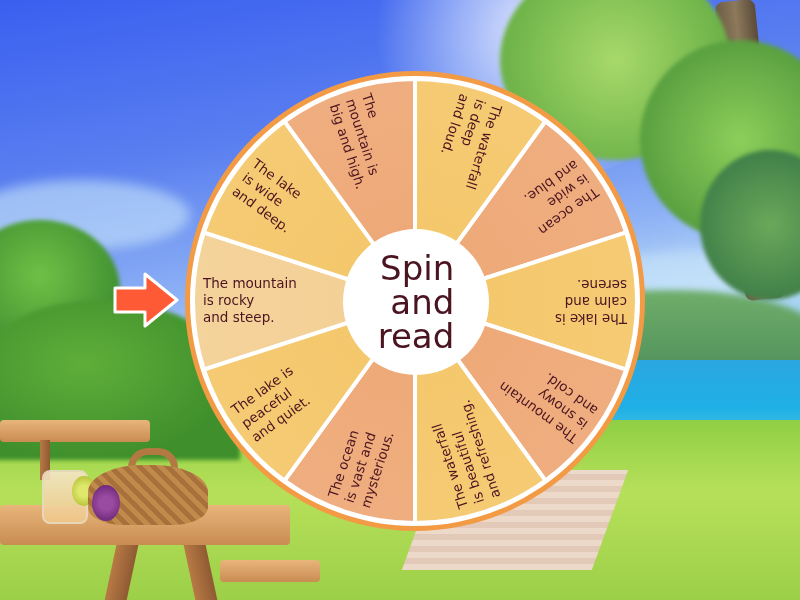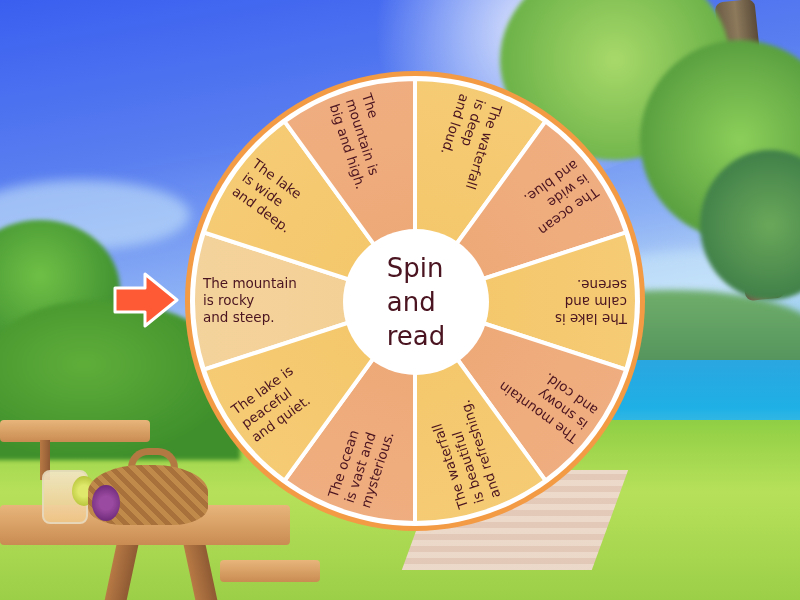--- a/index.html
+++ b/index.html
@@ -39,21 +39,21 @@
   .pointer { position:absolute; left:113px; top:272px; width:66px; height:56px; }
 
   
   .wheel-wrap { position:absolute; left:184px; top:70px; width:462px; height:462px; }
   .wheel-svg { position:absolute; inset:0; }
   .seg-label { position:absolute; left:231px; top:231px; width:0; height:0; }
   .seg-text { position:absolute; left:0; top:0; width:150px; transform-origin:0 0;
     font-family:"DejaVu Sans", sans-serif; font-size:13.5px; line-height:17px; color:#4a1420; text-align:left; white-space:pre-line; }
   .hub { position:absolute; left:159px; top:159px; width:146px; height:146px; border-radius:50%; background:#fff;
     display:flex; align-items:center; justify-content:center; }
-  .hub-text { font-family:"DejaVu Sans", sans-serif; font-size:26px; line-height:34px; color:#4a1420; text-align:left; white-space:pre-line; }
+  .hub-text { font-family:"DejaVu Sans", sans-serif; font-size:34px; line-height:34px; color:#4a1420; text-align:right; white-space:pre-line; }
 </style>
 </head>
 <body>
 
 <div class="scene">
   <div class="sun-glow"></div>
   <div class="cloud" style="left:-30px;top:180px;width:220px;height:70px;"></div>
   <div class="cloud" style="left:600px;top:250px;width:220px;height:50px;"></div>
   <div class="far-hills"></div>
   <div class="lake"></div>

